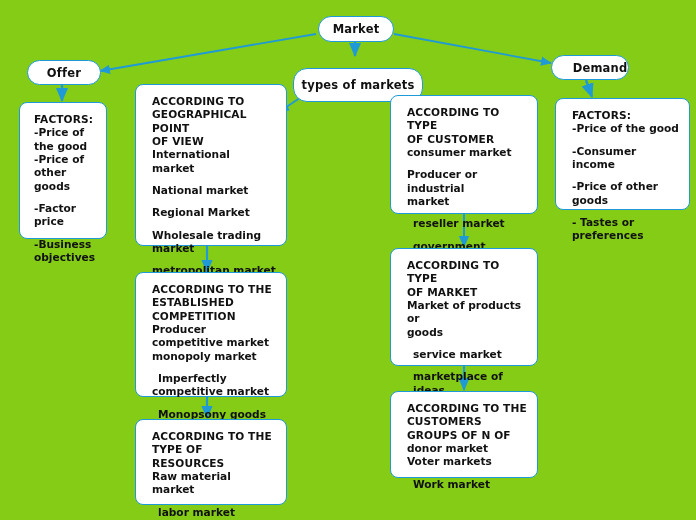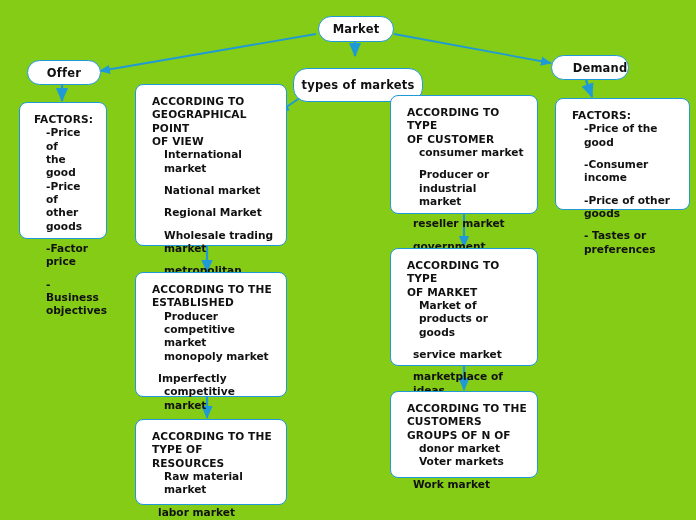--- a/index.html
+++ b/index.html
@@ -45,21 +45,20 @@
     font-size: 10.6px;
     line-height: 1.26;
   }
   .panel .hdr {
     font-weight: bold;
     text-transform: uppercase;
     letter-spacing: 0.1px;
   }
   .panel .item {
     font-weight: bold;
-    margin-left: 12px;
   }
   .panel .gap {
     height: 9px;
   }
   .panel .itemind {
     font-weight: bold;
     padding-left: 6px;
   }
 </style>
 </head>
@@ -144,20 +143,21 @@
     <div class="item">market</div>
     <div class="gap"></div>
     <div class="item">metropolitan market</div>
     <div class="gap"></div>
     <div class="item">Local market</div>
   </div>
 
   <div class="node panel" style="left:135px; top:272px; width:152px; height:125px;">
     <div class="hdr">ACCORDING TO THE</div>
     <div class="hdr">ESTABLISHED</div>
+    <div class="hdr">COMPETITION</div>
     <div class="item">Producer</div>
     <div class="item">competitive market</div>
     <div class="item">monopoly market</div>
     <div class="gap"></div>
     <div class="itemind">Imperfectly</div>
     <div class="item">competitive market</div>
     <div class="gap"></div>
     <div class="itemind">Monopsony goods</div>
   </div>
 

